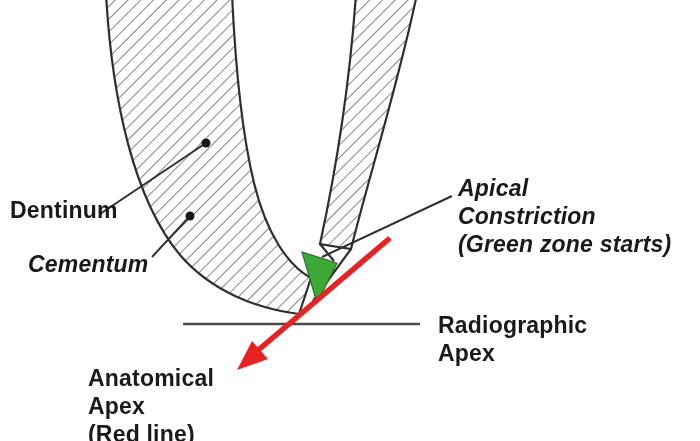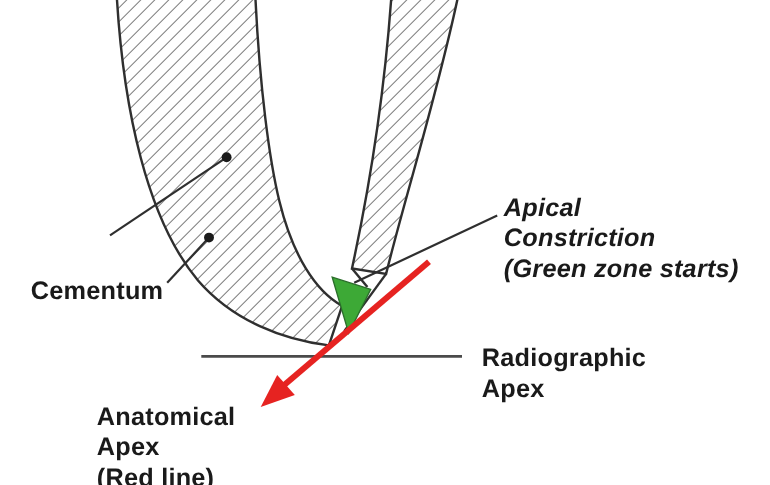--- a/index.html
+++ b/index.html
@@ -24,21 +24,21 @@
   .label {
     position: absolute;
     font-weight: 700;
     font-size: 23px;
     line-height: 1.22;
     color: #1a1a1a;
     white-space: pre-line;
     letter-spacing: 0.2px;
   }
   .label-dentinum        { left: 10px;  top: 196px; }
-  .label-cementum        { left: 28px;  top: 250px; }
+  .label-cementum        { left: 28px;  top: 250px; font-style: italic; }
   .label-apical          { left: 458px; top: 174px; font-style: italic; }
   .label-radiographic    { left: 438px; top: 311px; }
   .label-anatomical      { left: 88px;  top: 364px; }
 </style>
 </head>
 <body>
 
 <div class="stage">
 
   <svg width="700" height="441" viewBox="0 0 700 441">
@@ -76,20 +76,21 @@
 
     <line x1="100" y1="214" x2="206" y2="143" stroke="#2f2f2f" stroke-width="2"></line>
     <circle cx="206" cy="143" r="4.5" fill="#1a1a1a"></circle>
 
     <line x1="152" y1="257" x2="190" y2="216" stroke="#2f2f2f" stroke-width="2"></line>
     <circle cx="190" cy="216" r="4.5" fill="#1a1a1a"></circle>
 
     <line x1="452" y1="196" x2="322" y2="257" stroke="#2f2f2f" stroke-width="2"></line>
   </svg>
 
+  <div class="label label-dentinum">Dentinum</div>
 
   <div class="label label-cementum">Cementum</div>
 
   <div class="label label-apical">Apical
 Constriction
 (Green zone starts)</div>
 
   <div class="label label-radiographic">Radiographic
 Apex</div>
 

